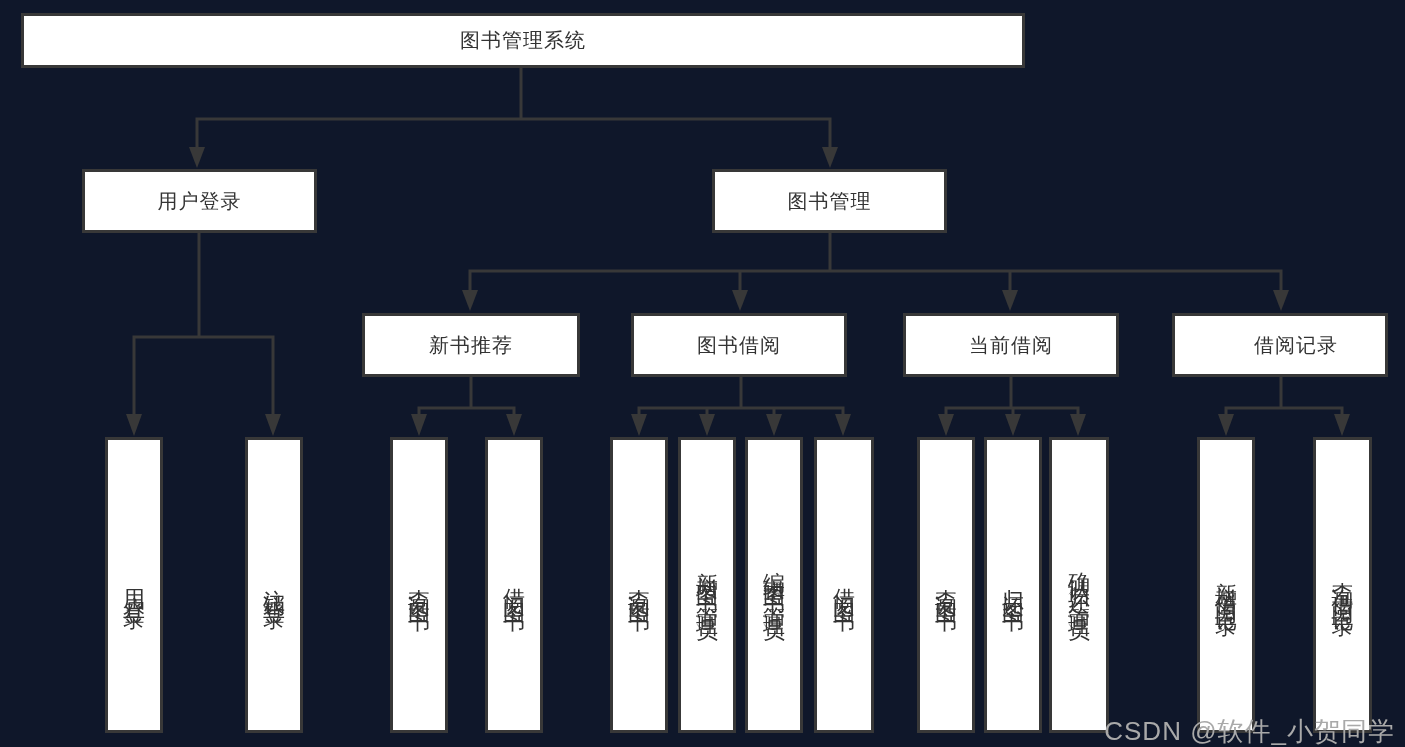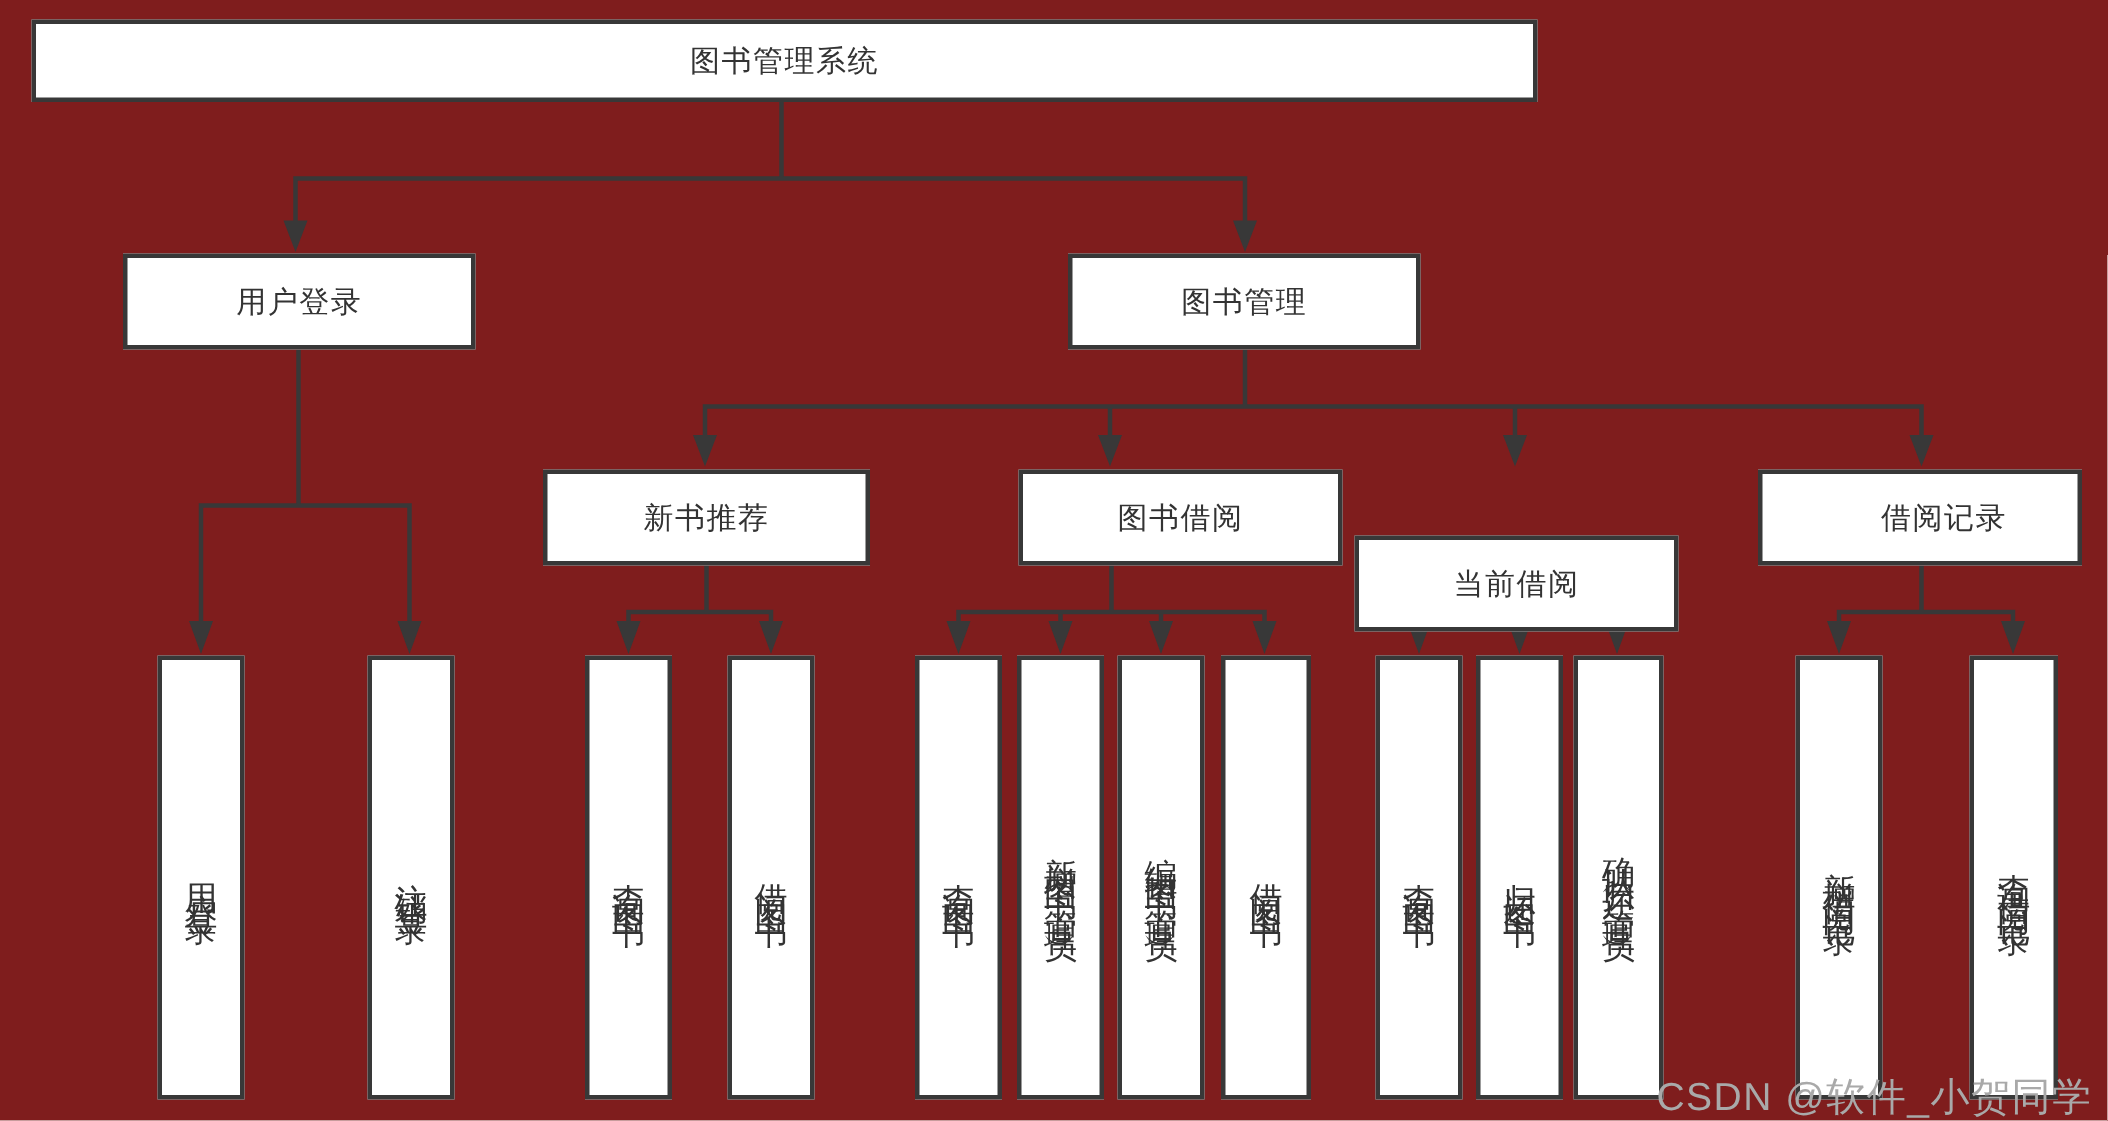--- a/index.html
+++ b/index.html
@@ -5,21 +5,21 @@
   html, body {
     margin: 0;
     padding: 0;
     background: #ffffff;
     font-family: "Liberation Sans", "DejaVu Sans", sans-serif;
   }
   #diagram {
     position: relative;
     width: 1405px;
     height: 747px;
-    background: #7f1d1d;
+    background: #0f172a;
     overflow: hidden;
   }
   #connectors {
     position: absolute;
     left: 0;
     top: 0;
     pointer-events: none;
   }
   .box {
     position: absolute;
@@ -119,22 +119,22 @@
       <polygon points="1334,414 1350,414 1342,436"></polygon>
     </g>
   </svg>
 
   <div class="box root" style="left:21px; top:13px; width:1004px; height:55px;">图书管理系统</div>
 
   <div class="box" style="left:82px; top:169px; width:235px; height:64px;">用户登录</div>
   <div class="box" style="left:362px; top:313px; width:218px; height:64px;">新书推荐</div>
 
   <div class="box" style="left:712px; top:169px; width:235px; height:64px;">图书管理</div>
-  <div class="box" style="left:631px; top:313px; width:216px; height:64px;margin-left:48px;">图书借阅</div>
-  <div class="box" style="left:903px; top:313px; width:216px; height:64px;margin-top:44px;">当前借阅</div>
+  <div class="box" style="left:631px; top:313px; width:216px; height:64px;">图书借阅</div>
+  <div class="box" style="left:903px; top:313px; width:216px; height:64px;">当前借阅</div>
   <div class="box" style="left:1172px; top:313px; width:216px; height:64px;padding-left:32px;">借阅记录</div>
 
   <div class="vbox" style="left:105px;">
     <span class="vtext">用户登录</span>
   </div>
   <div class="vbox" style="left:245px;">
     <span class="vtext">注销登录</span>
   </div>
 
   <div class="vbox" style="left:390px;">

